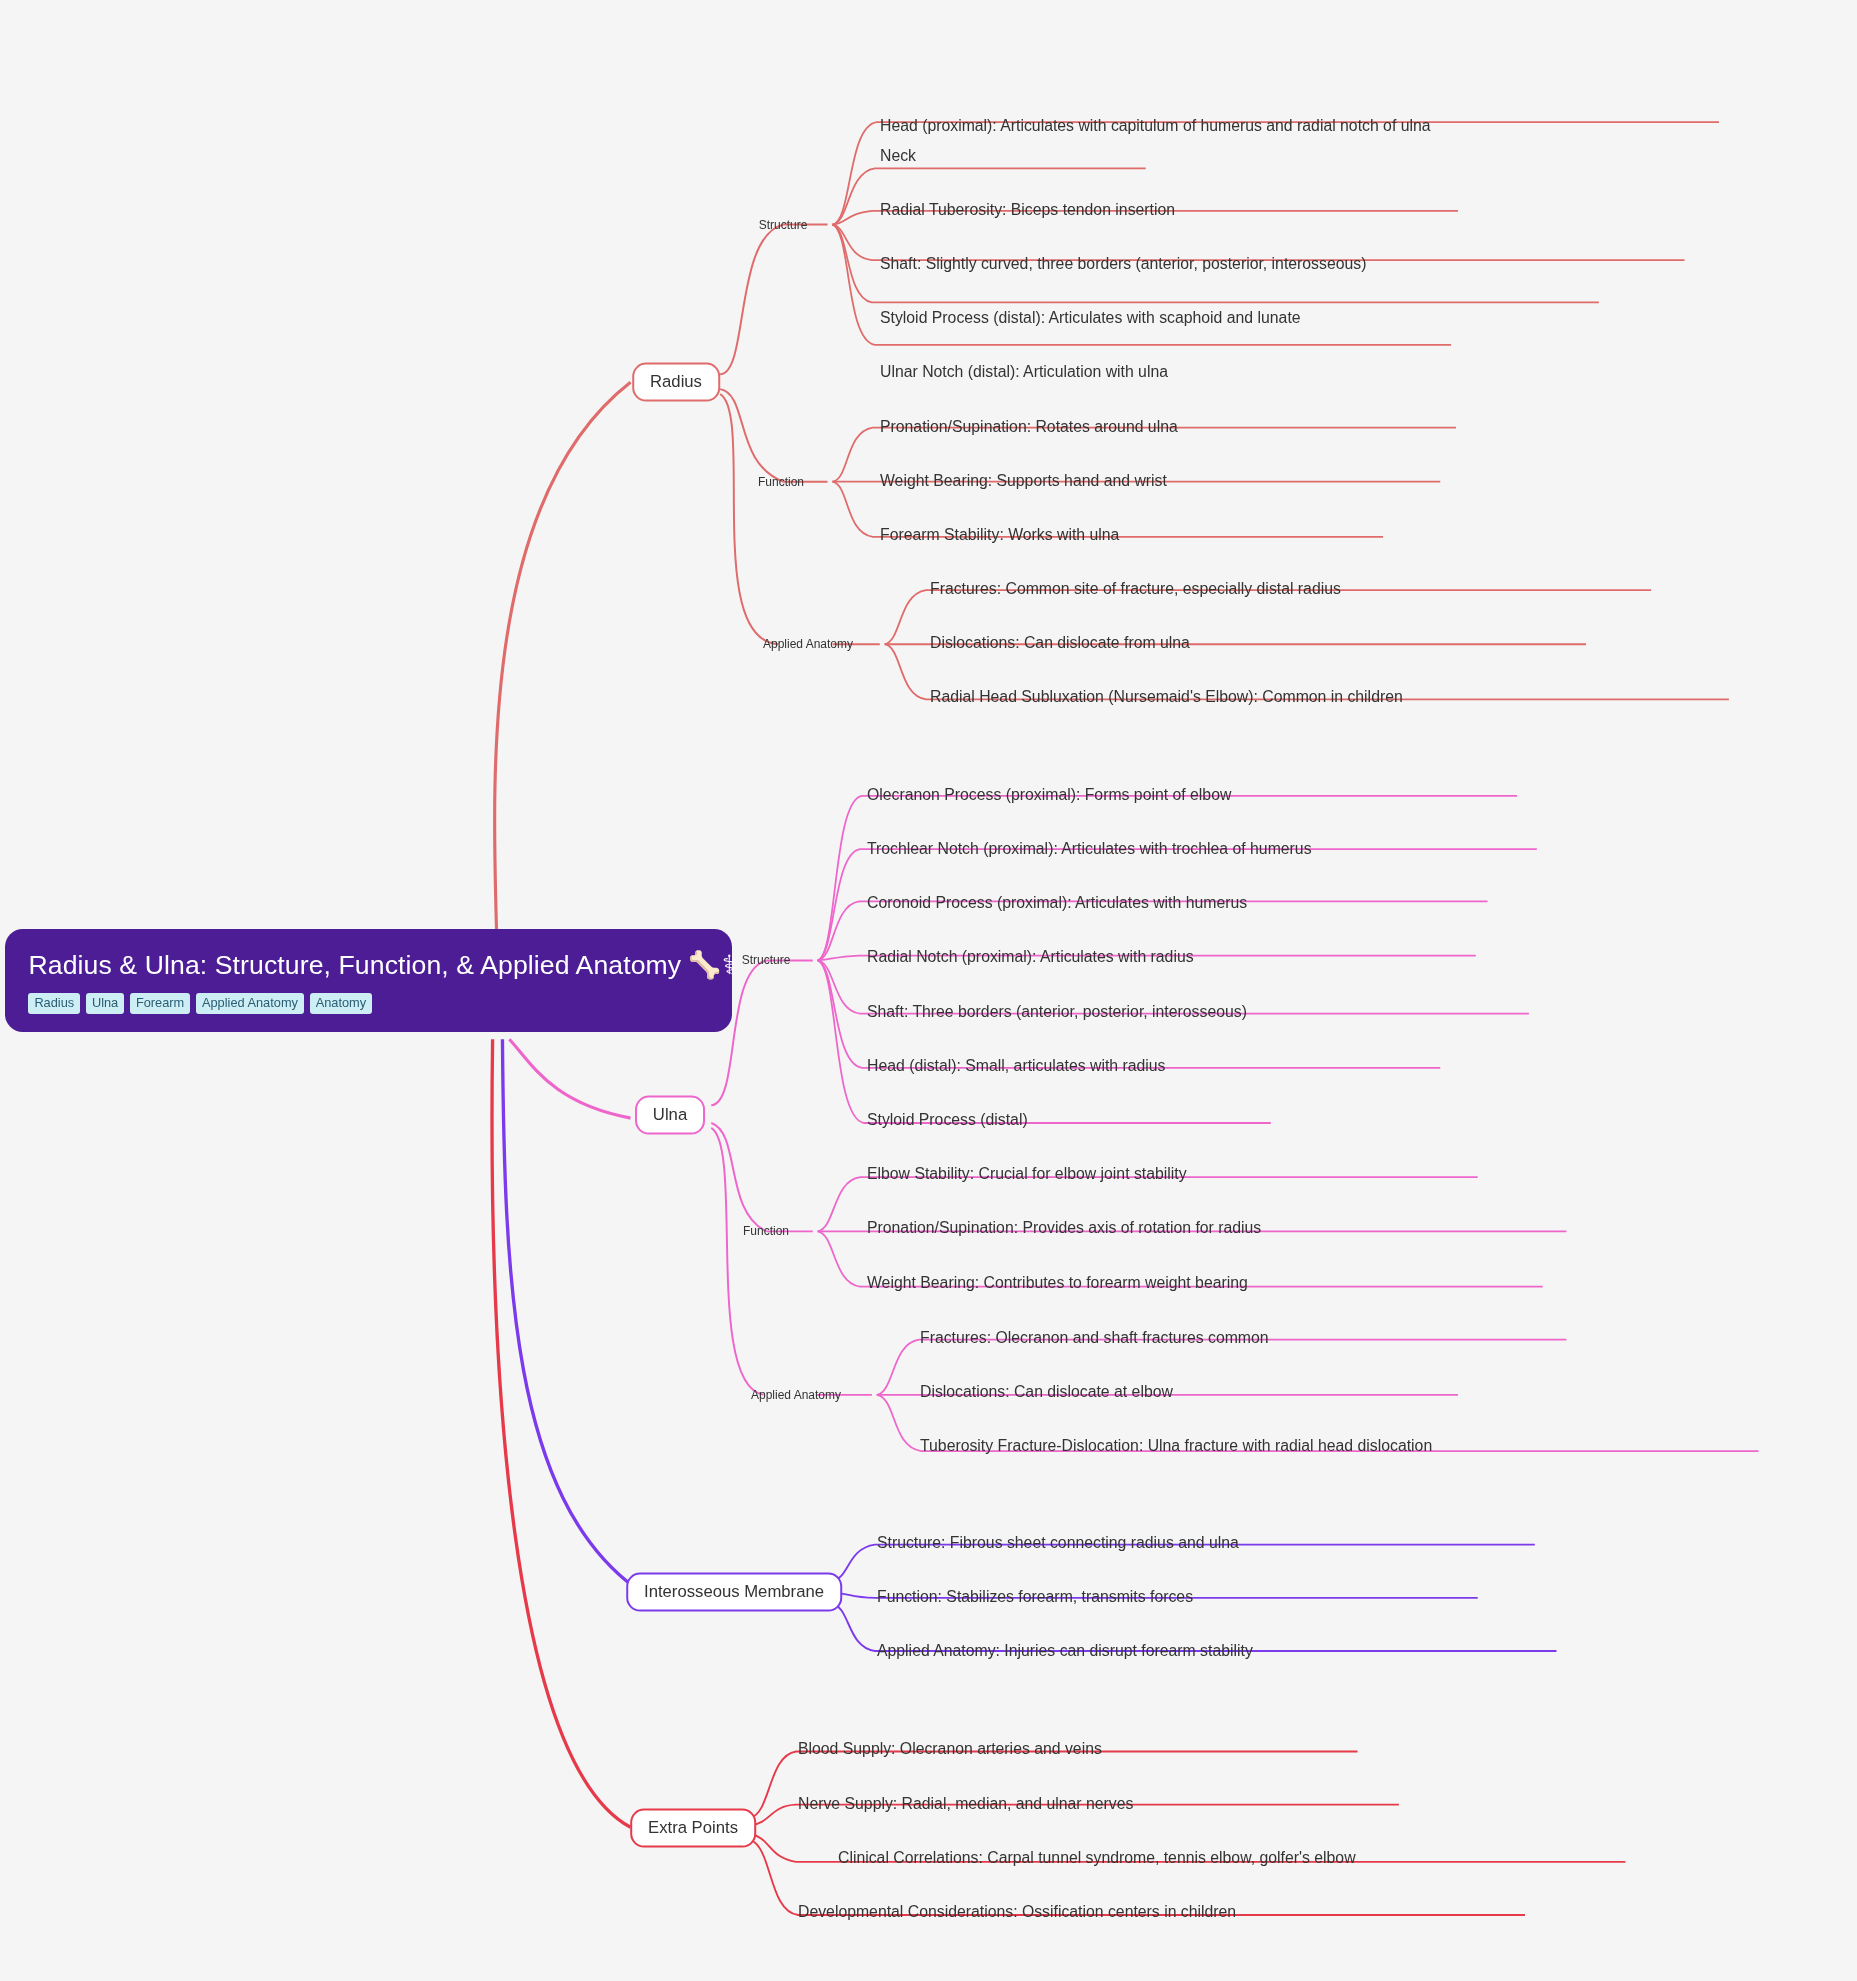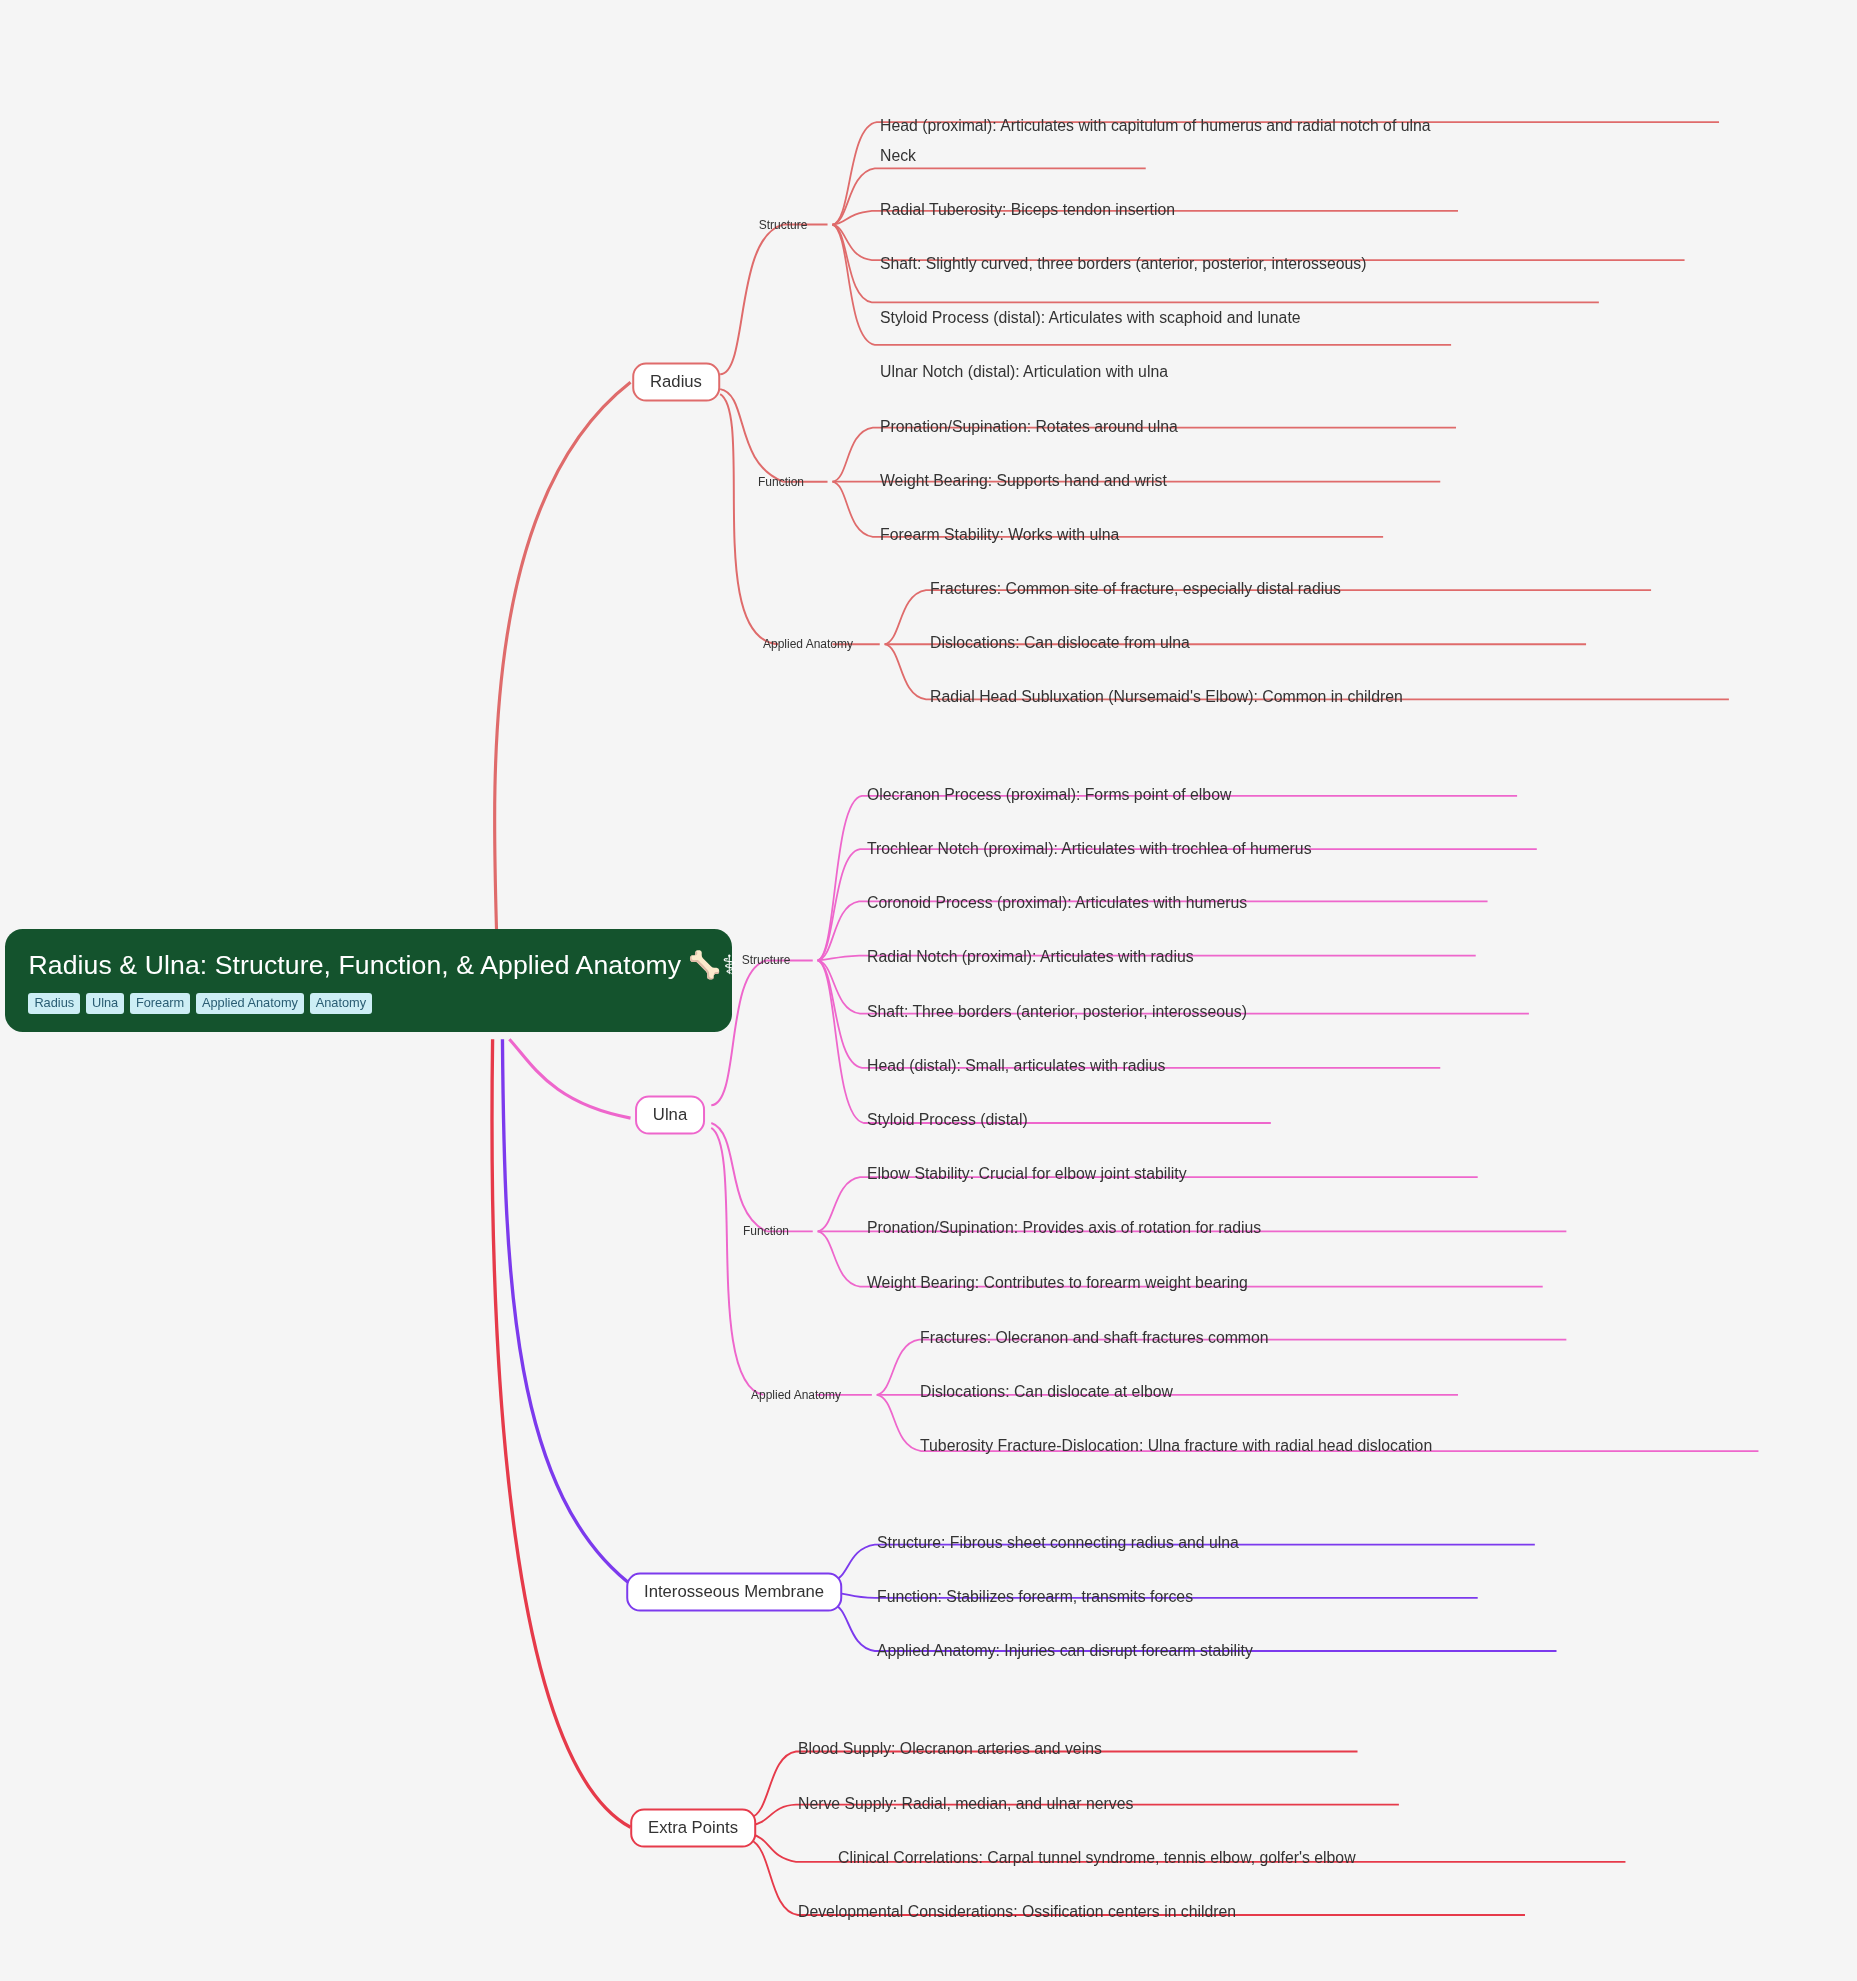--- a/index.html
+++ b/index.html
@@ -27,21 +27,21 @@
     height: 1982px;
     pointer-events: none;
   }
   
   .root-node {
     position: absolute;
     left: 4.9px;
     top: 929px;
     width: 727px;
     box-sizing: border-box;
-    background: #14532d;
+    background: #4c1d95;
     border-radius: 17.7px;
     padding: 19.7px 23.6px 17.7px 23.6px;
   }
   .root-title {
     color: #ffffff;
     font-size: 26.6px;
     line-height: 1.25;
     letter-spacing: 0.1px;
     white-space: nowrap;
   }

